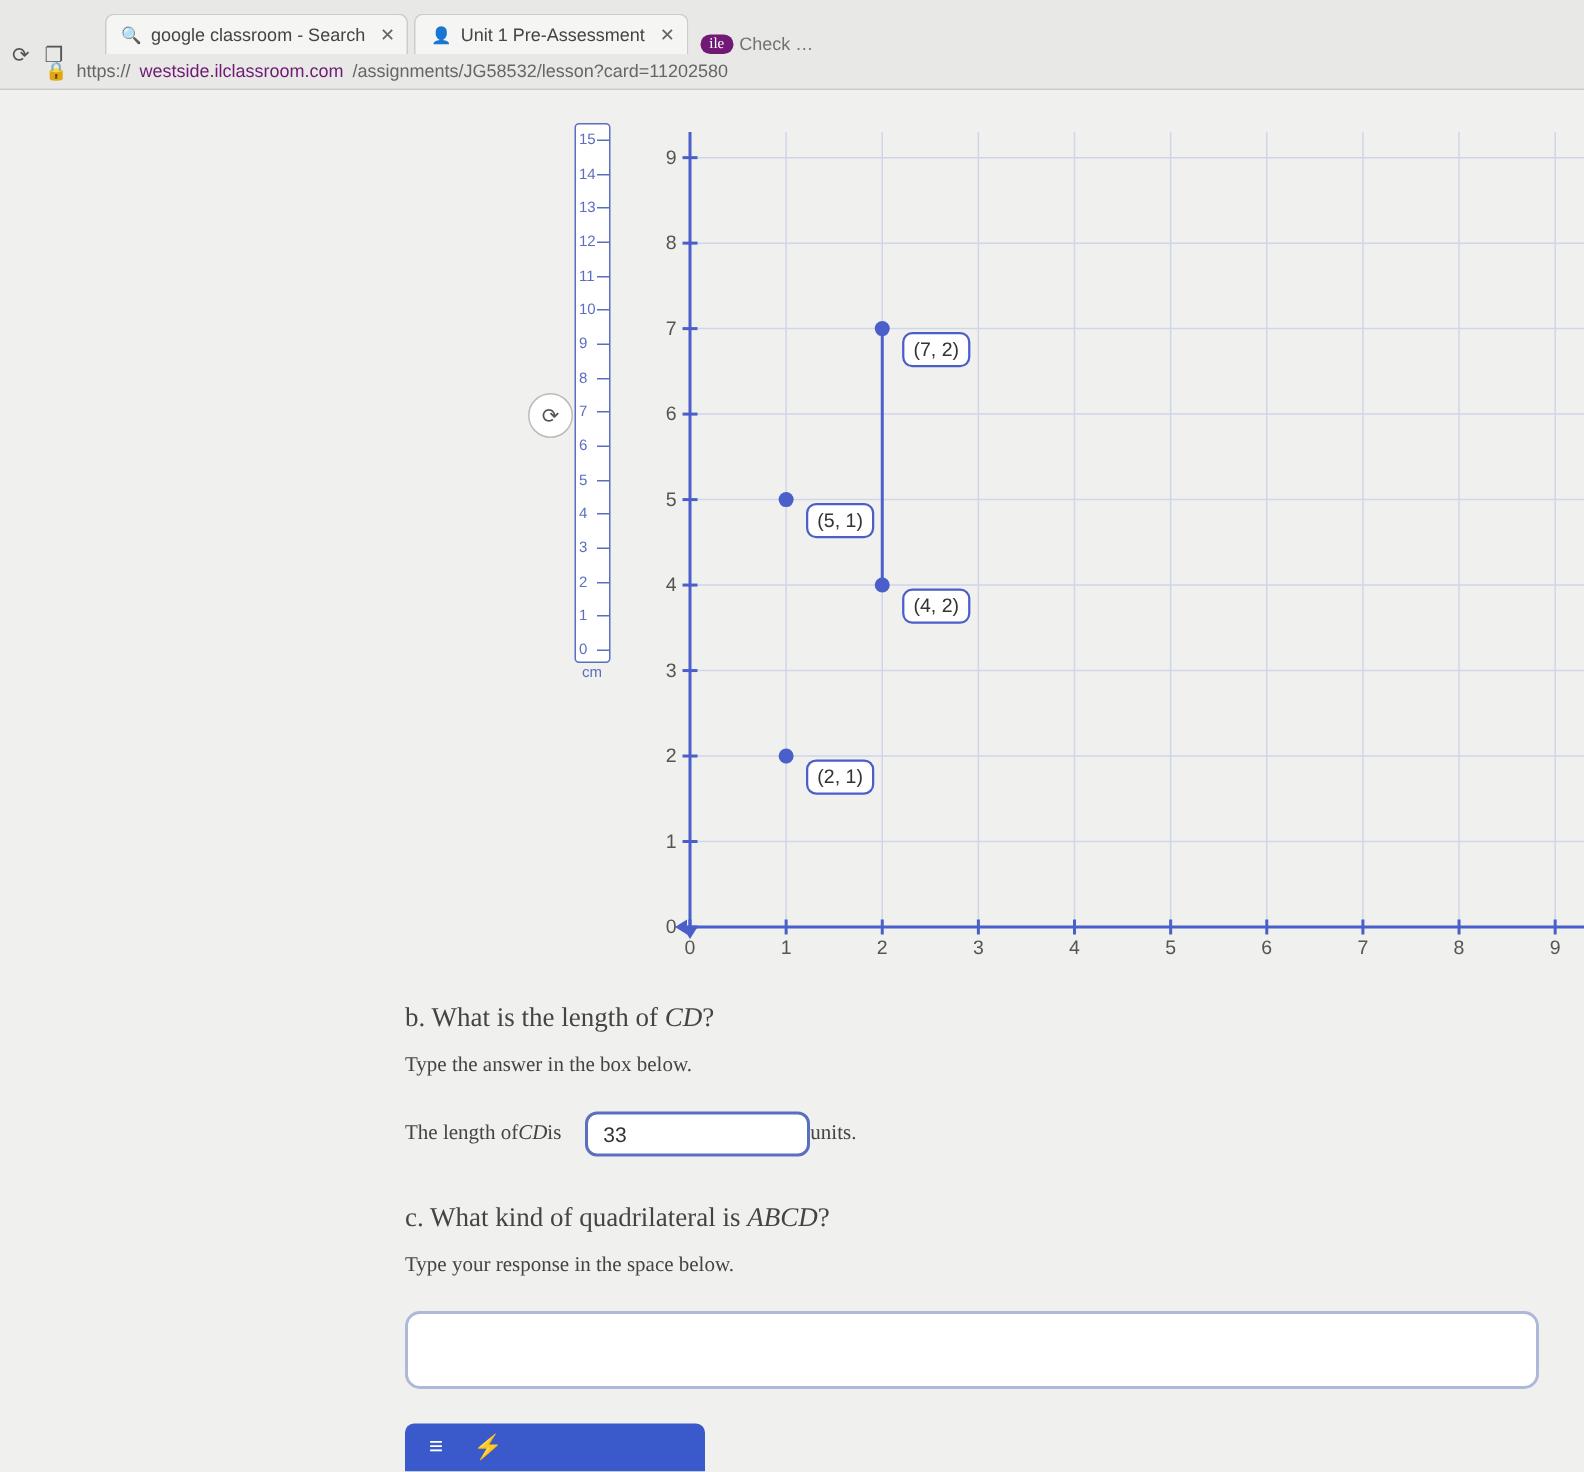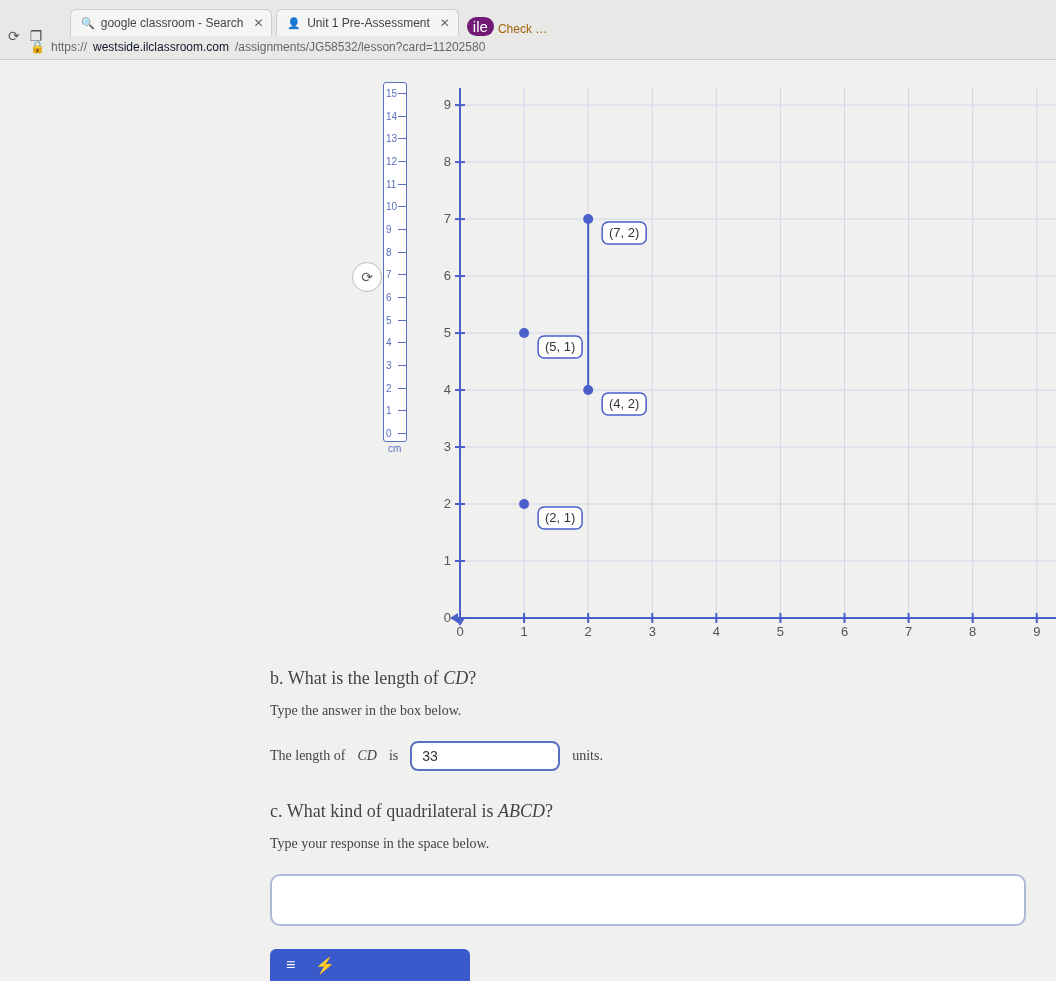--- a/index.html
+++ b/index.html
@@ -45,37 +45,38 @@
     color: #444;
     position: relative;
     margin-right: 4px;
     display: flex;
     align-items: center;
     gap: 6px;
   }
   .tab-close { position: absolute; right: 8px; top: 6px; color: #666; font-size: 12px; }
   .tab-icon { font-size: 11px; color: #888; }
   .extra-tab {
-    font-size: 15px;
+    font-size: 10px;
     color: #fff;
     background: #701a75;
     border-radius: 10px;
     padding: 1px 6px;
     margin-left: 4px;
+    font-family: Liberation Serif, serif;
   }
   .url-bar {
     padding: 4px 10px 4px 30px;
     font-size: 12px;
     color: #666;
     display: flex;
     align-items: center;
     gap: 6px;
   }
   .url-bar .lock { color: #888; }
-  .url-bar .domain { color: #0f172a; }
+  .url-bar .domain { color: #701a75; }
 
   
   .ruler {
     position: absolute;
     left: 383px;
     top: 82px;
     width: 24px;
     height: 360px;
     background: #fff;
     border: 1px solid #5a6fbf;
@@ -152,32 +153,33 @@
     font-size: 18px;
     margin-bottom: 14px;
   }
   .instr {
     font-size: 14px;
     margin-bottom: 22px;
   }
   .ans-row {
     display: flex;
     align-items: center;
-    gap: 12px;
+    gap: 0;
     font-size: 14px;
     margin-bottom: 30px;
   }
   .ans-input {
     border: 2px solid #5a6fbf;
     border-radius: 8px;
     padding: 5px 10px;
     font-size: 14px;
     width: 150px;
     font-family: Arial;
     color: #333;
+    margin-left: 16px;
   }
   .response-box {
     border: 2px solid #aeb8d8;
     border-radius: 10px;
     min-height: 50px;
     width: 100%;
     padding: 8px;
     font-family: Arial;
     font-size: 14px;
     resize: none;
@@ -213,21 +215,21 @@
       <span class="tab-icon">🔍</span>
       <span>google classroom - Search</span>
       <span class="tab-close">✕</span>
     </div>
     <div class="tab">
       <span class="tab-icon">👤</span>
       <span>Unit 1 Pre-Assessment</span>
       <span class="tab-close">✕</span>
     </div>
     <span class="extra-tab">ile</span>
-    <span style="font-size:12px;color:#a16207;margin-left:4px;">Check …</span>
+    <span style="font-size:12px;color:#737373;margin-left:4px;">Check …</span>
   </div>
   <div class="url-bar">
     <span class="lock">🔒</span>
     <span>https://</span>
       <span class="domain">westside.ilclassroom.com</span>
       <span>/assignments/JG58532/lesson?card=11202580</span>
   </div>
 </div>
 
 <div class="ruler" id="ruler">

